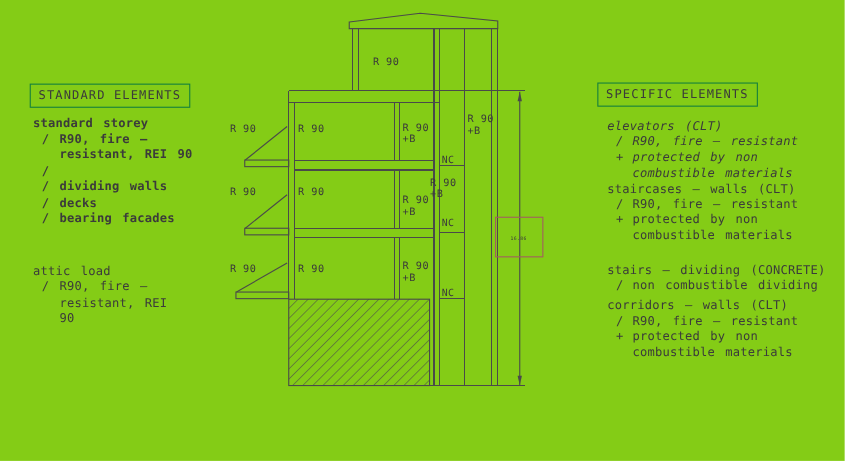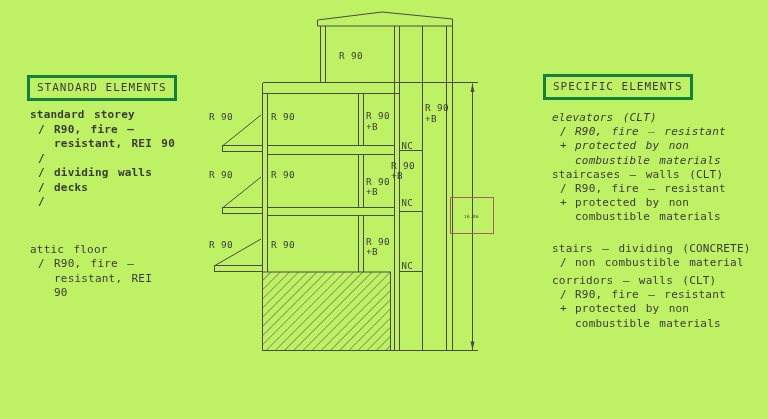--- a/index.html
+++ b/index.html
@@ -1,25 +1,25 @@
 <!DOCTYPE html>
 <html><head>
 <meta charset="utf-8">
 <style>
   html,body{margin:0;padding:0;background:#ffffff;}
   .canvas{
-    position:relative;width:768px;height:419px;background:#bef264;overflow:hidden;
+    position:relative;width:768px;height:419px;background:#84cc16;overflow:hidden;
     font-family:"DejaVu Sans Mono","Liberation Mono",monospace;color:#3b3b3b;
   }
   svg{position:absolute;left:0;top:0;}
   svg line, svg rect.stroke-only, svg polygon{stroke:#4a4a4a;stroke-width:1;fill:none;}
   svg text{fill:#3b3b3b;font-family:"DejaVu Sans Mono","Liberation Mono",monospace;letter-spacing:0.4px;}
   .panel{position:absolute;}
   .panel-title{
-    display:inline-block;border:3px solid #15803d;padding:3px 7px 4px 7px;
+    display:inline-block;border:1px solid #15803d;padding:3px 7px 4px 7px;
     font-size:11px;letter-spacing:1px;white-space:nowrap;
   }
   .section{font-size:11px;letter-spacing:0.2px;word-spacing:2.5px;}
   .heading{white-space:pre-line;}
   .item{display:flex;align-items:flex-start;}
   .bullet{flex:0 0 16px;padding-left:11px;box-sizing:content-box;}
   .itext{white-space:pre-line;}
   .lp .section{line-height:14.5px;}
   .rp .section{line-height:14.2px;}
   .lp .heading{padding-left:3px;}
@@ -170,25 +170,26 @@
       <div class="item">
         <span class="bullet">/</span>
         <span class="itext">dividing walls</span>
       </div>
       <div class="item">
         <span class="bullet">/</span>
         <span class="itext">decks</span>
       </div>
       <div class="item">
         <span class="bullet">/</span>
+        <span class="itext">bearing facades</span>
       </div>
     </div>
 
     <div class="section" style="margin-top:33px;">
-      <div class="heading">attic floor</div>
+      <div class="heading">attic load</div>
       <div class="item">
         <span class="bullet">/</span>
         <span class="itext">R90, fire –
 resistant, REI
 90</span>
       </div>
     </div>
   </div>
 
   <div class="panel rp" style="left:543px;top:74px;width:232px;">
@@ -217,21 +218,21 @@
         <span class="bullet">+</span>
         <span class="itext">protected by non
 combustible materials</span>
       </div>
     </div>
 
     <div class="section" style="margin-top:17px;">
       <div class="heading">stairs – dividing (CONCRETE)</div>
       <div class="item">
         <span class="bullet">/</span>
-        <span class="itext">non combustible material</span>
+        <span class="itext">non combustible dividing</span>
       </div>
     </div>
 
     <div class="section" style="margin-top:4px;">
       <div class="heading">corridors – walls (CLT)</div>
       <div class="item">
         <span class="bullet">/</span>
         <span class="itext">R90, fire – resistant</span>
       </div>
       <div class="item">

